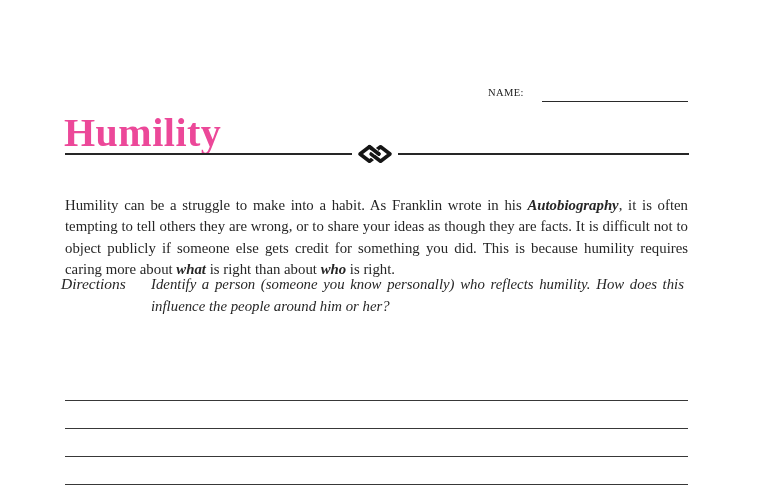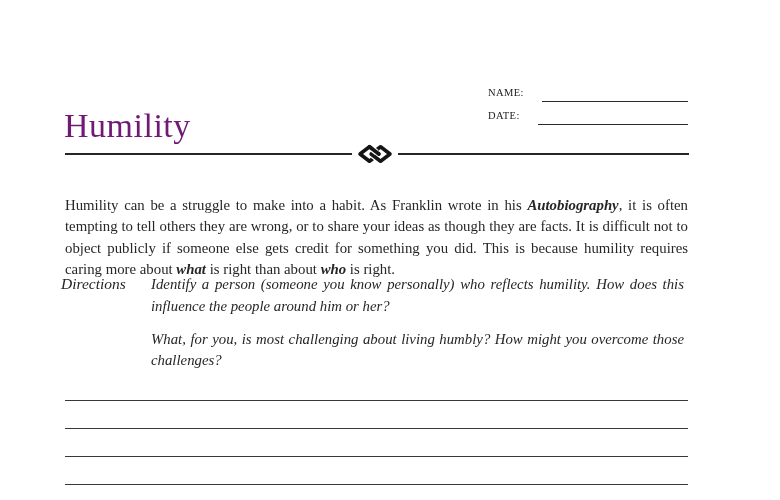--- a/index.html
+++ b/index.html
@@ -8,22 +8,22 @@
     width:780px; height:500px;
     background:#ffffff;
     font-family:"Liberation Serif","DejaVu Serif",serif;
     color:#262626;
     overflow:hidden;
   }
 
   
   .title {
     position:absolute; left:64px; top:84px;
-    font-size:34px; font-weight:400; letter-spacing:0.5px;
-    color:#701a75; line-height:1.1;
+    font-size:40px; font-weight:700; letter-spacing:0.5px;
+    color:#ec4899; line-height:1.1;
   }
 
   
   .fields { position:absolute; left:488px; top:88px; width:200px; }
   .field-row { display:flex; height:13px; margin-bottom:10px;gap:16px; }
   .field-label {
     flex:none; font-size:10.5px; letter-spacing:0.4px;
     color:#222; padding-right:2px; line-height:1;
   }
   .field-line { flex:1; border-bottom:1.2px solid #2a2a2a; height:100%; }
@@ -64,24 +64,20 @@
 
 <div class="page">
 
   <h1 class="title">Humility</h1>
 
   <div class="fields">
     <div class="field-row">
       <span class="field-label">NAME:</span>
       <span class="field-line"></span>
     </div>
-    <div class="field-row">
-      <span class="field-label">DATE:</span>
-      <span class="field-line"></span>
-    </div>
   </div>
 
   <div class="divider">
     <div class="rule rule-left"></div>
     <svg class="knot" width="36" height="20" viewBox="0 0 64 36" aria-hidden="true">
       <g fill="none" stroke-linejoin="round" stroke-linecap="round">
 
         <path d="M22 5 L39 18 L22 31 L5 18 Z" stroke="#151515" stroke-width="6.5"></path>
 
         <path d="M42 5 L59 18 L42 31 L25 18 Z" stroke="#ffffff" stroke-width="11"></path>
@@ -93,21 +89,20 @@
     </svg>
     <div class="rule rule-right"></div>
   </div>
 
   <p class="intro"><span>Humility can be a struggle to make into a habit. As Franklin wrote in his </span><em>Autobiography</em><span>, it is often tempting to tell others they are wrong, or to share your ideas as though they are facts. It is difficult not to object publicly if someone else gets credit for something you did. This is because humility requires caring more about </span><em>what</em><span> is right than about </span><em>who</em><span> is right.</span></p>
 
   <div class="directions">
     <div class="directions-label">Directions</div>
     <div class="directions-content">
       <p>Identify a person (someone you know personally) who reflects humility. How does this influence the people around him or her?</p>
-      <p>What, for you, is most challenging about living humbly? How might you overcome those challenges?</p>
     </div>
   </div>
 
   <div class="answer-lines">
       <div class="answer-line"></div>
       <div class="answer-line"></div>
       <div class="answer-line"></div>
       <div class="answer-line"></div>
     </div>
 

